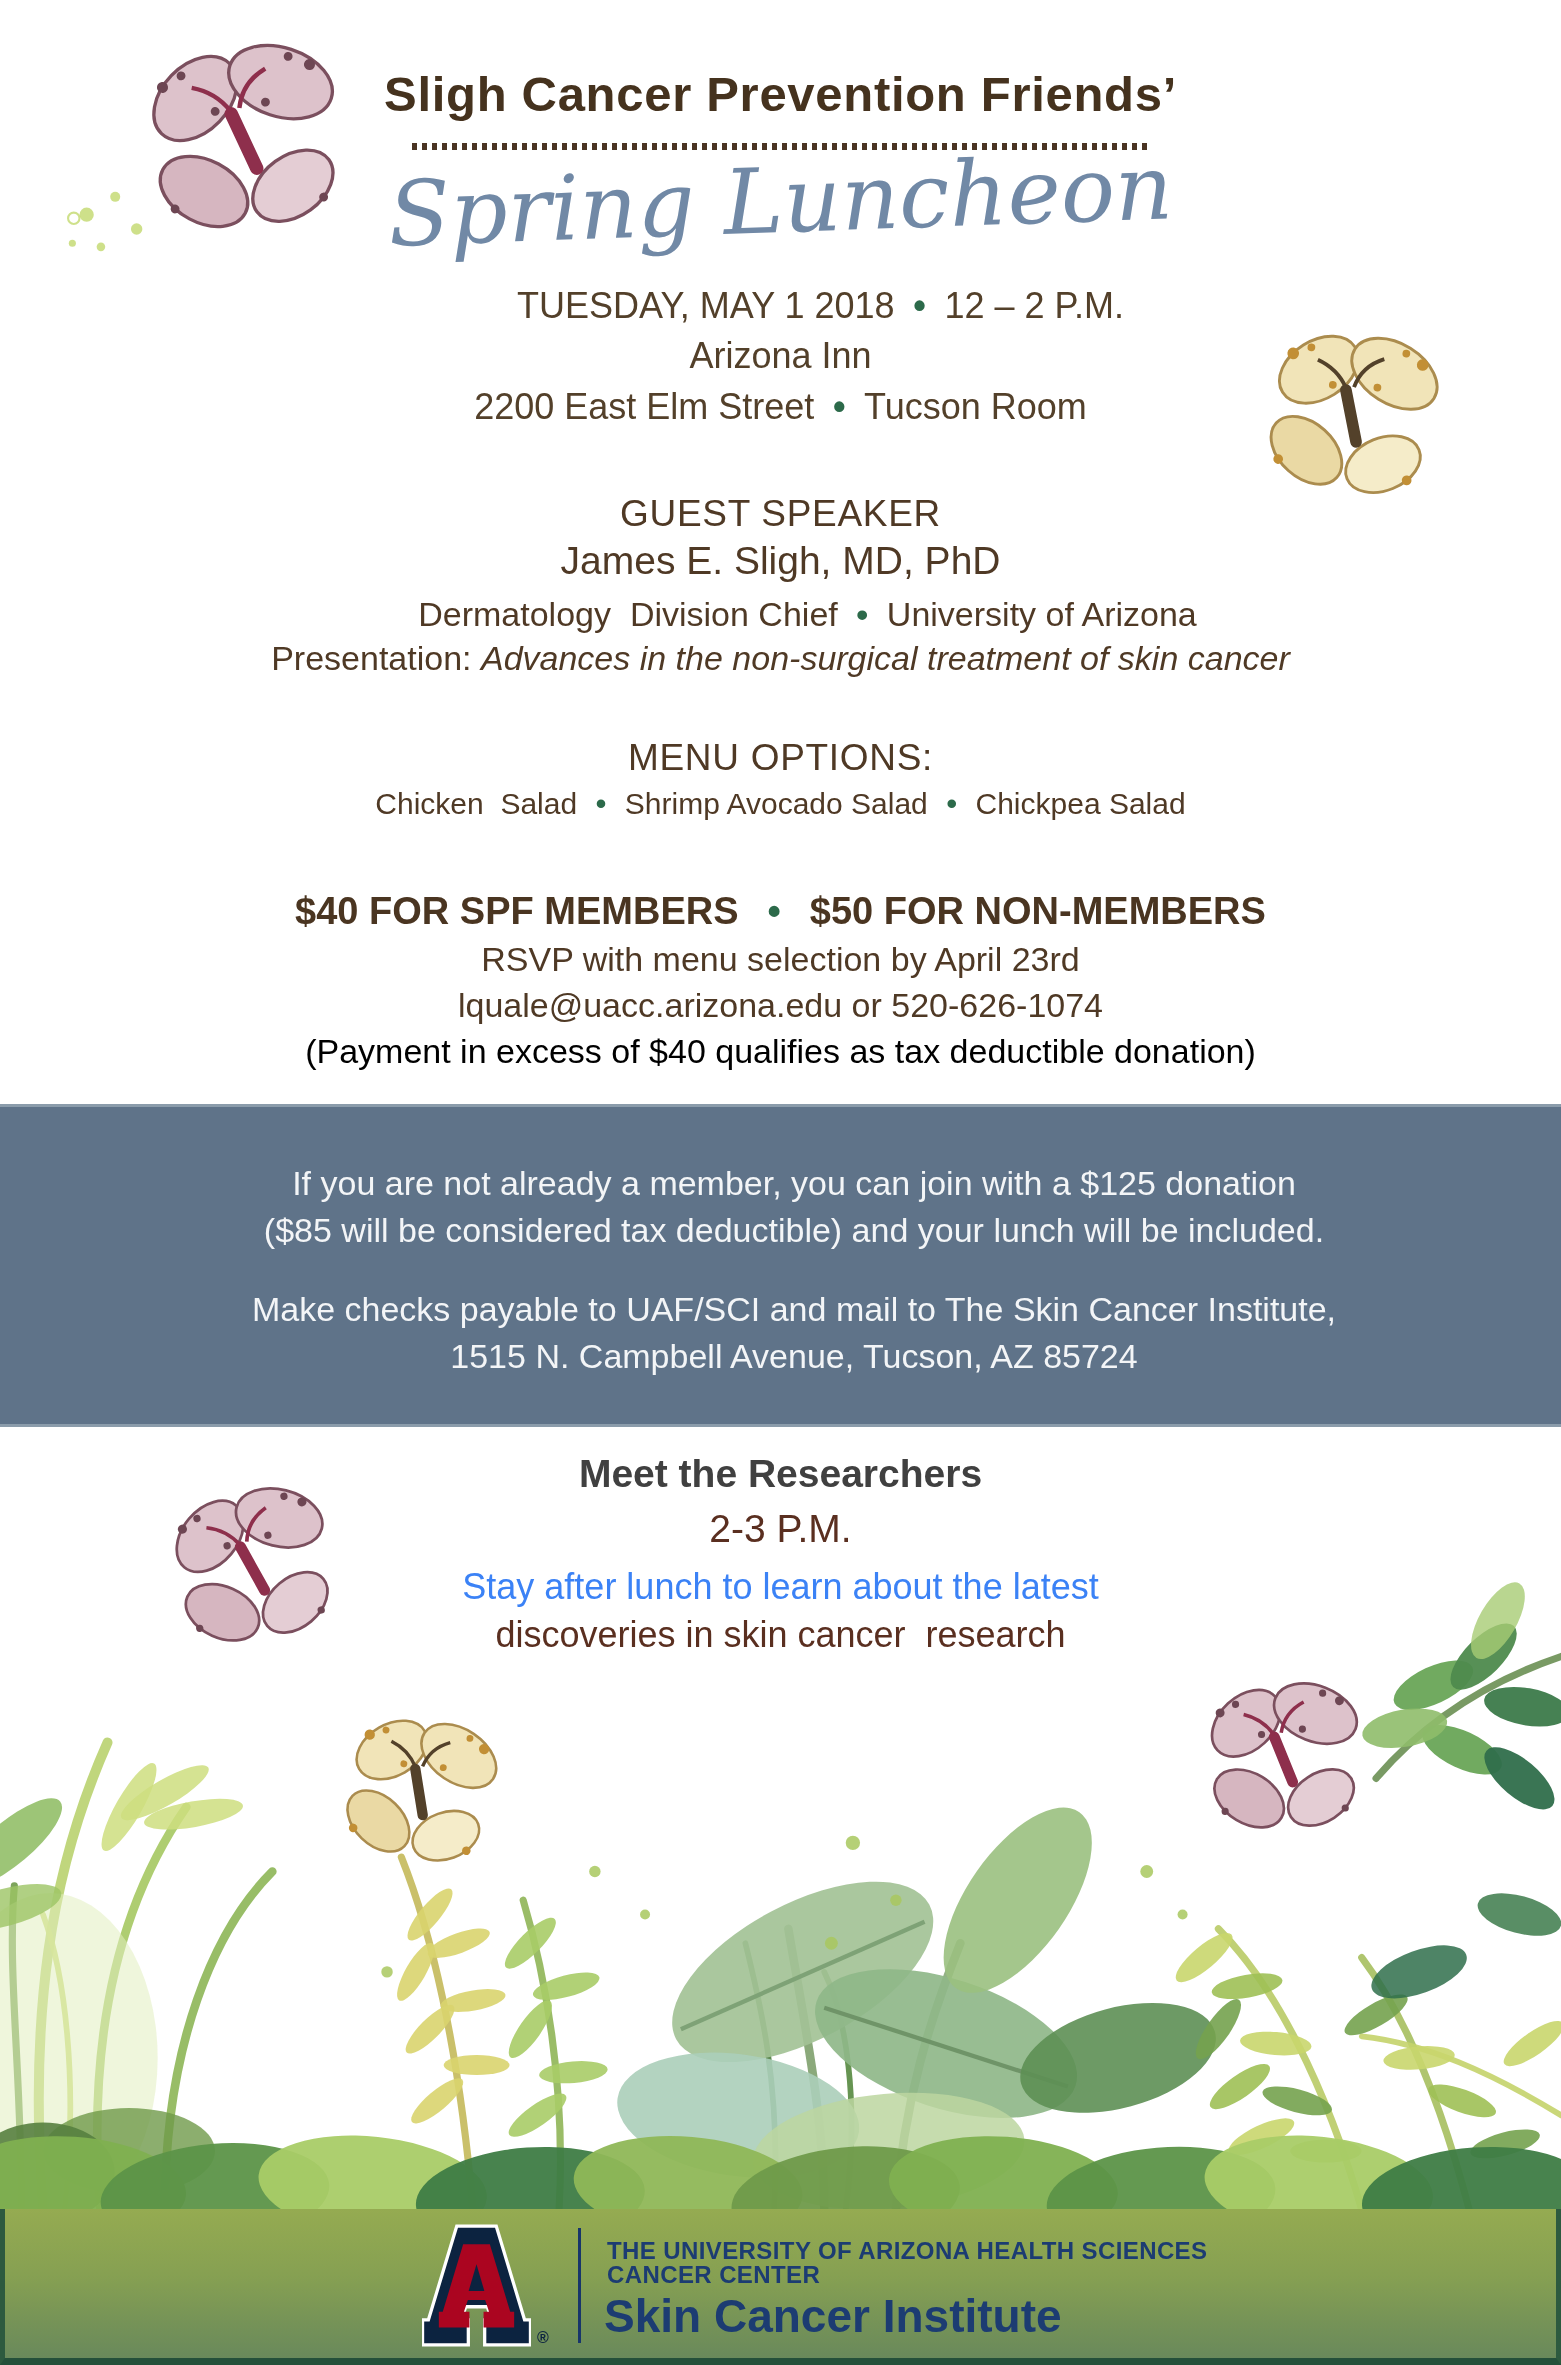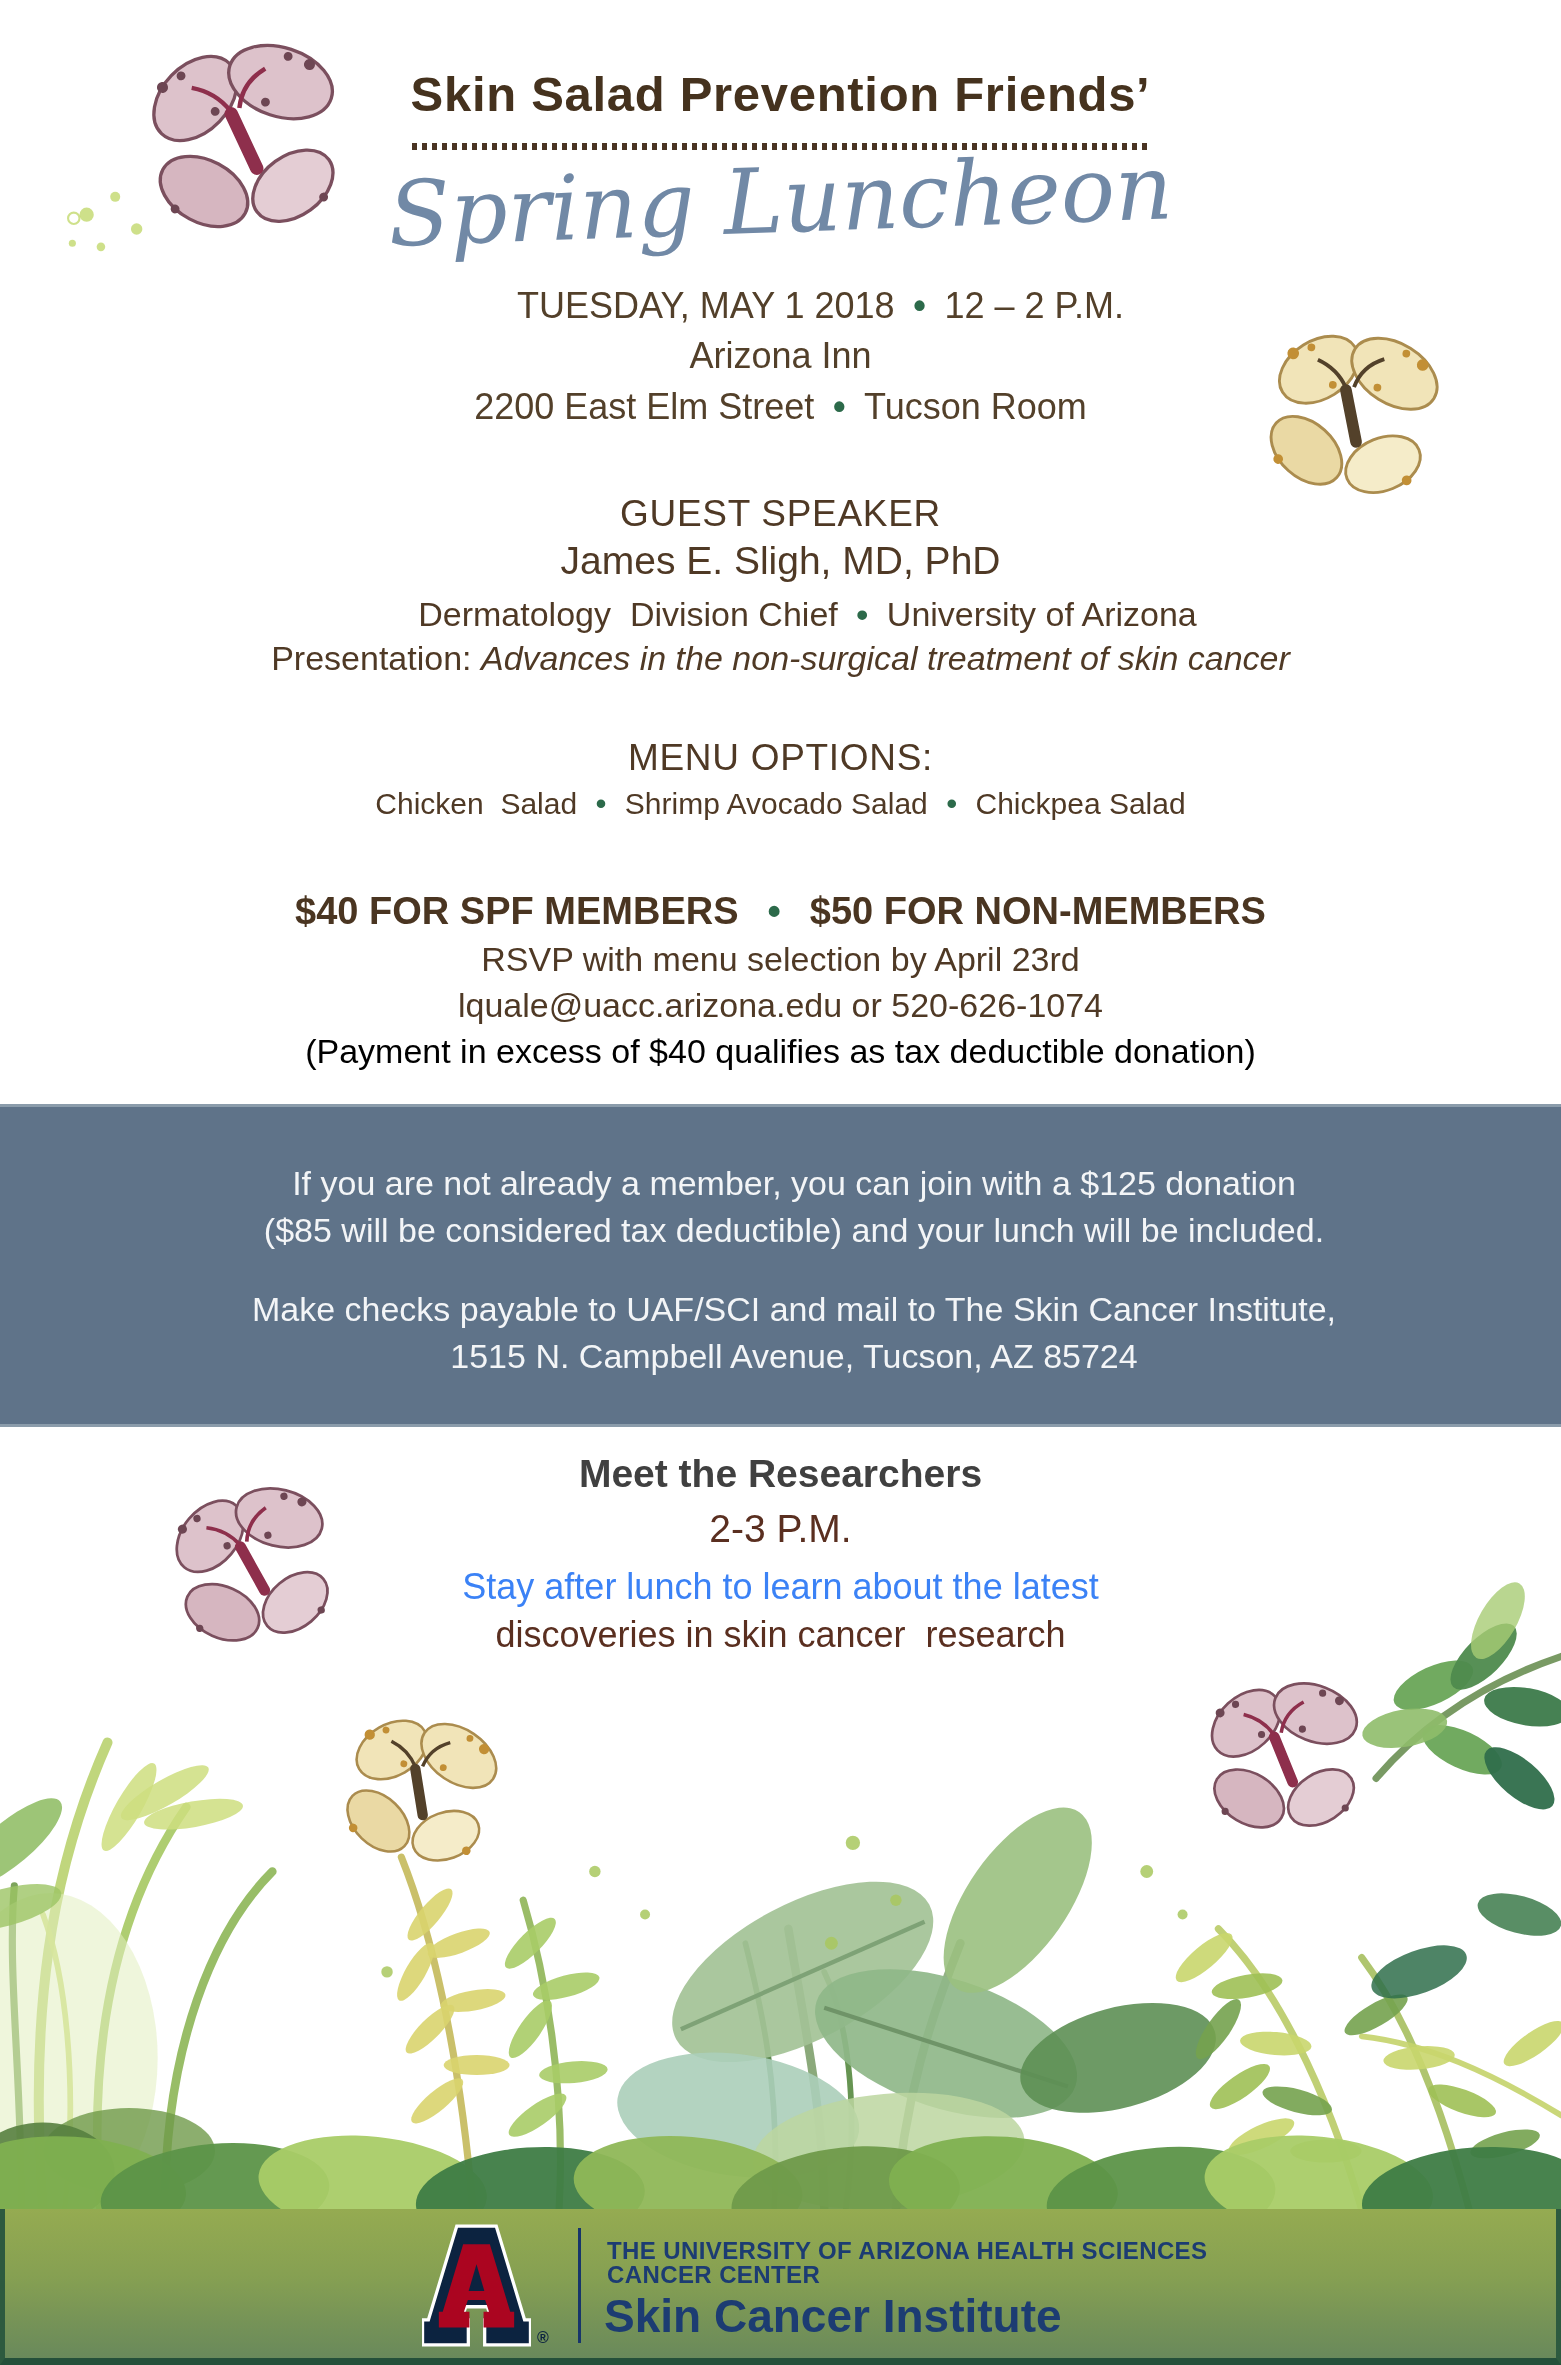--- a/index.html
+++ b/index.html
@@ -224,21 +224,21 @@
   <svg class="bfly" style="left:161px;top:1477px;width:183px;height:183px;transform:rotate(-12deg)" viewBox="0 0 200 200">
       <use href="#bfly-pink"></use>
     </svg>
   <svg class="bfly" style="left:333px;top:1706px;width:172px;height:172px;transform:rotate(8deg)" viewBox="0 0 200 200">
       <use href="#bfly-yellow"></use>
     </svg>
   <svg class="bfly" style="left:1194px;top:1670px;width:179px;height:179px;transform:rotate(-5deg)" viewBox="0 0 200 200">
       <use href="#bfly-pink"></use>
     </svg>
 
-  <div class="abs title line">Skin Salad Prevention Friends’</div>
+  <div class="abs title line">Sligh Cancer Prevention Friends’</div>
   <div class="dotline"></div>
   <div class="abs script line">Spring Luncheon</div>
 
   <div class="abs dateline line"><span class="seg">TUESDAY, MAY 1 2018</span><span class="bullet">•</span><span class="seg">12 – 2 P.M.</span></div>
   <div class="abs venue line">Arizona Inn</div>
   <div class="abs address line"><span class="seg">2200 East Elm Street</span><span class="bullet">•</span><span class="seg">Tucson Room</span></div>
 
   <div class="abs spk-head line">GUEST SPEAKER</div>
   <div class="abs spk-name line">James E. Sligh, MD, PhD</div>
   <div class="abs spk-title line"><span class="seg">Dermatology  Division Chief</span><span class="bullet">•</span><span class="seg">University of Arizona</span></div>

